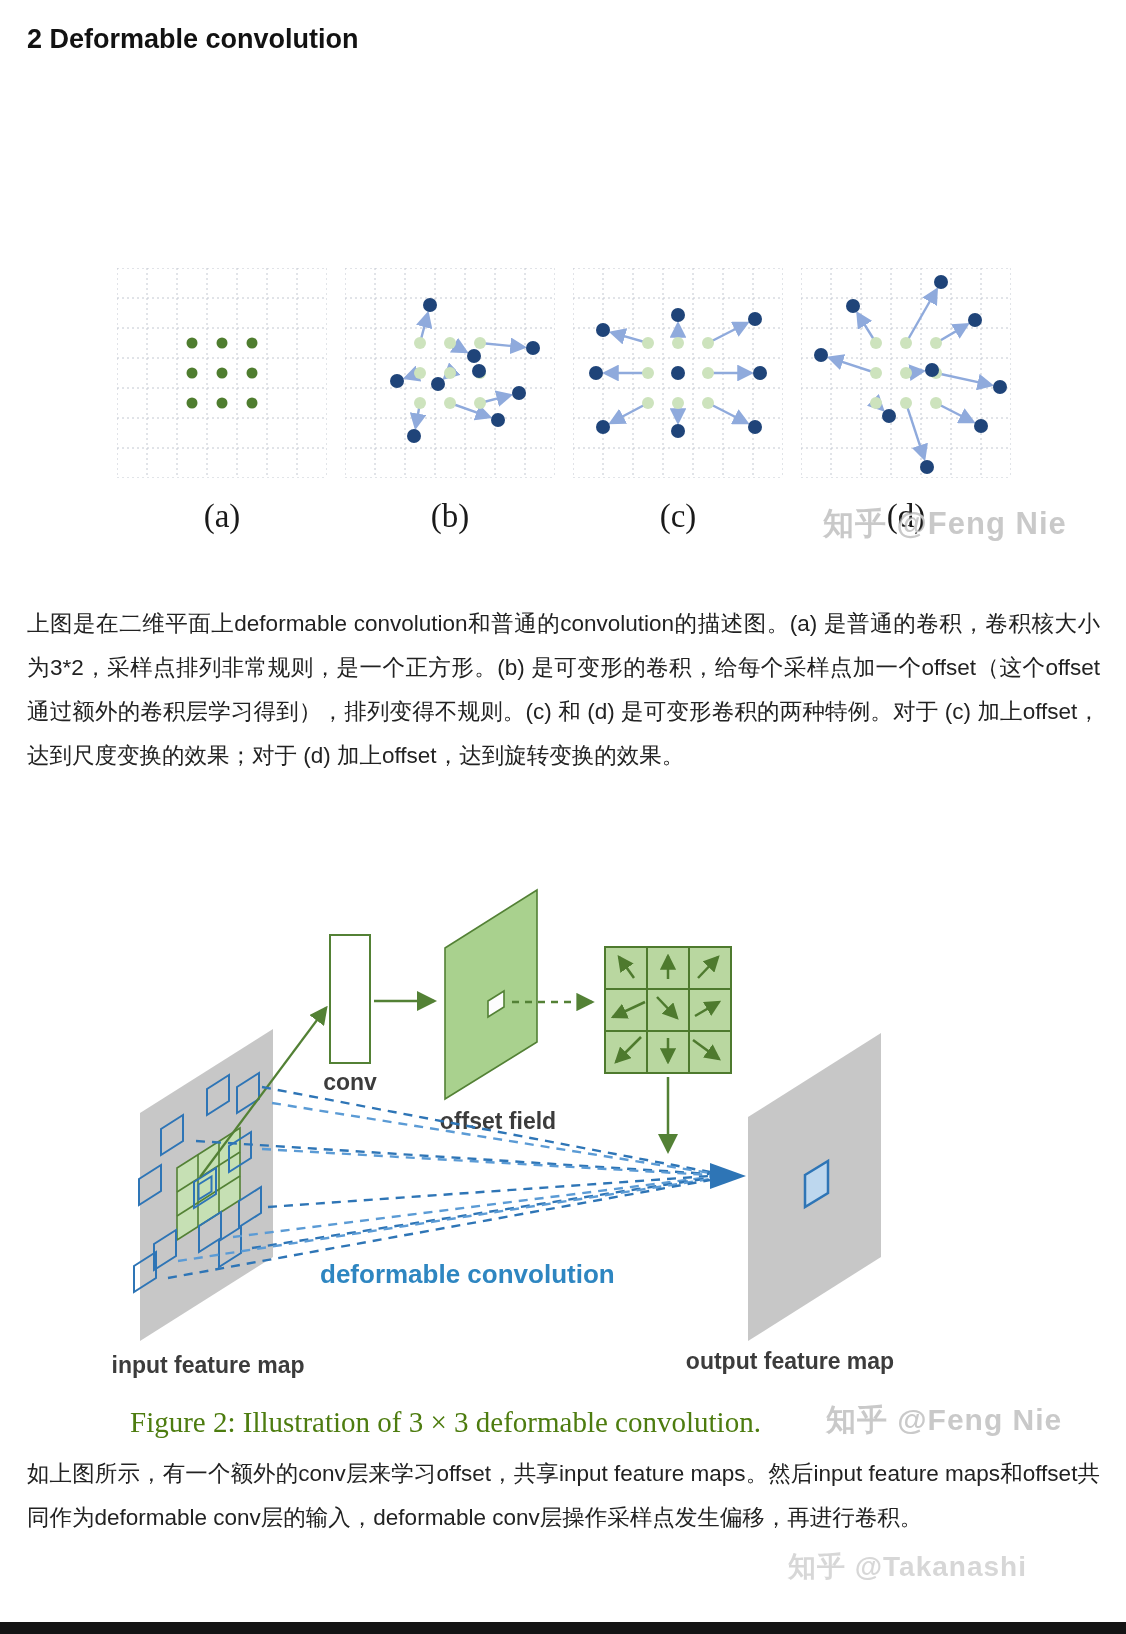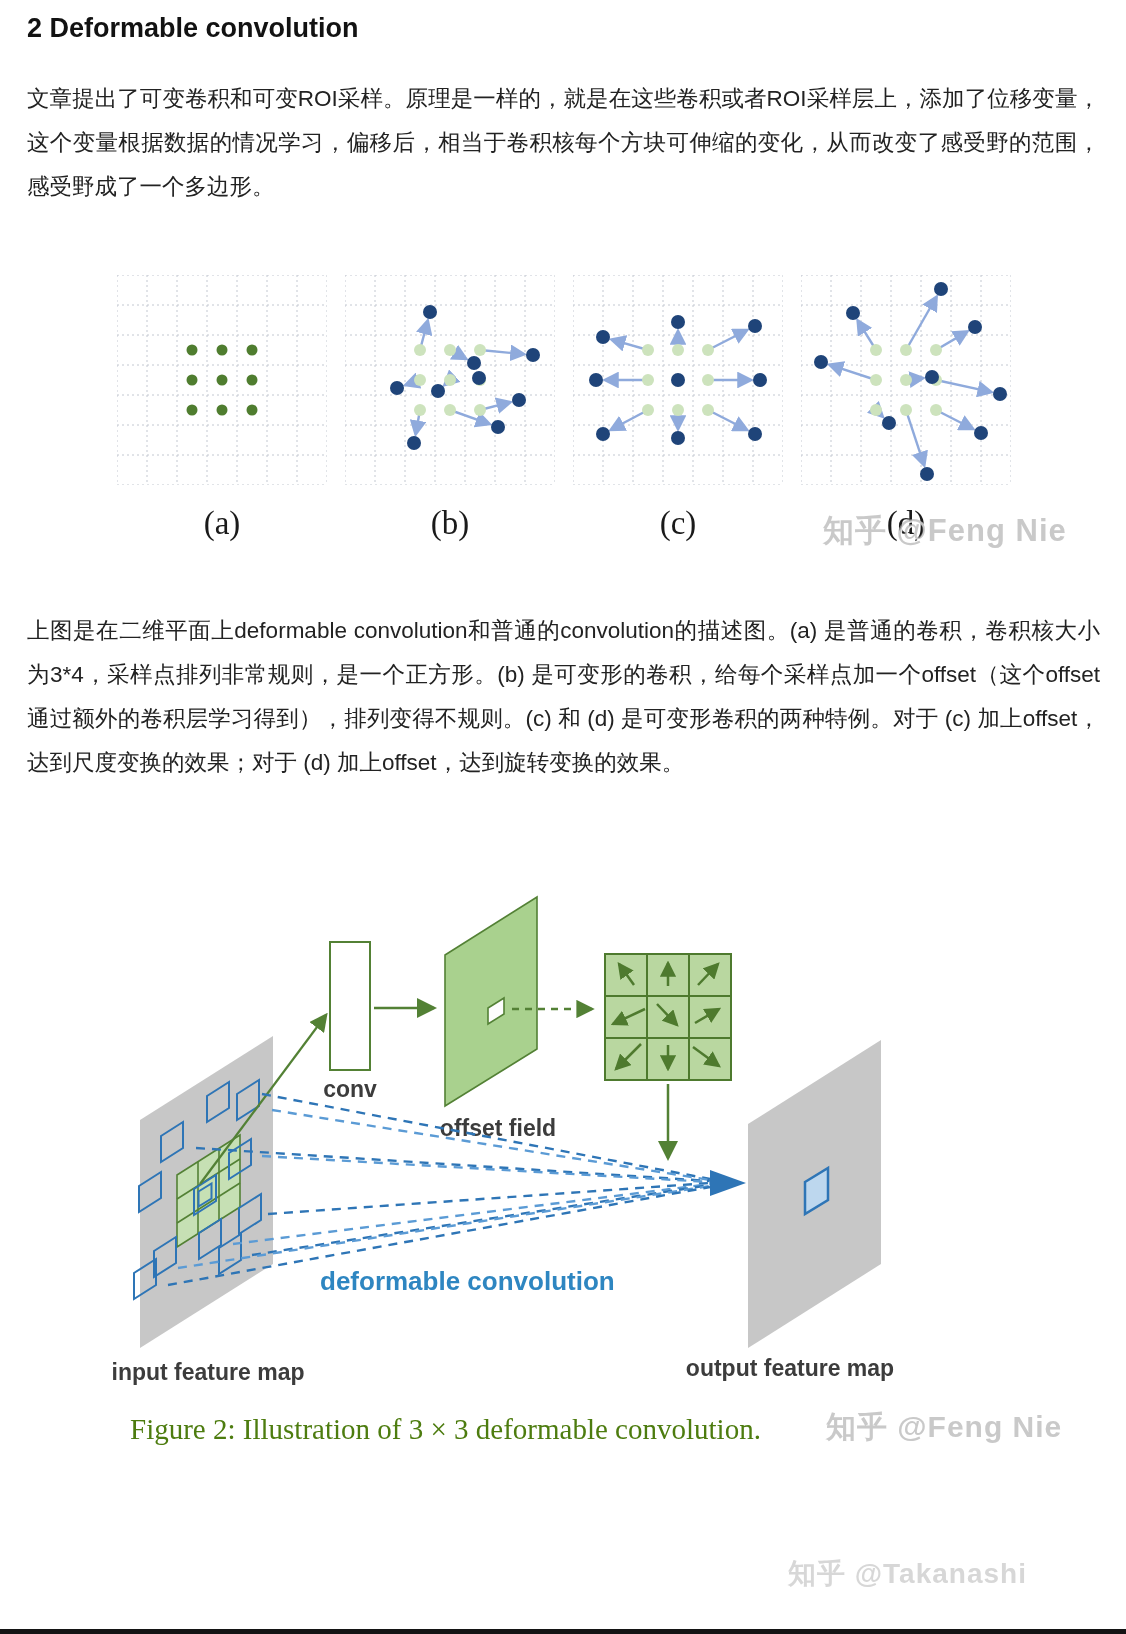--- a/index.html
+++ b/index.html
@@ -1,18 +1,18 @@
 <!DOCTYPE html>
 <html><head>
 <meta charset="utf-8">
 <style>
   html,body{margin:0;padding:0;background:#ffffff;}
   #page{position:relative;width:1126px;height:1634px;background:#ffffff;overflow:hidden;
         font-family:"Liberation Sans","DejaVu Sans",sans-serif;color:#1d1d1d;}
-  .abs{position:absolute;margin-top:7px;}
+  .abs{position:absolute;}
   #heading{left:27px;top:6px;font-size:27px;font-weight:700;color:#121212;}
   .para{left:27px;width:1073px;font-size:22.5px;line-height:44px;text-align:justify;color:#222222;}
   #para1{top:70px;}
   #para2{top:602px;}
   #para3{top:1452px;}
   
   #fig1{left:117px;top:268px;display:flex;gap:18px;}
   .panel{width:210px;display:flex;flex-direction:column;align-items:center;}
   .panel-label{margin-top:16px;font-family:"Liberation Serif","DejaVu Serif",serif;
                font-size:33px;color:#1a1a1a;}
@@ -28,21 +28,20 @@
   #wm2{left:826px;top:1400px;font-size:30px;}
   #wm3{left:788px;top:1548px;font-size:28px;color:rgba(205,205,205,0.8);}
   #bottom-bar{left:0;top:1622px;width:1126px;height:12px;background:#141414;}
 </style>
 </head>
 <body>
 
 <div id="page">
 
   <h1 id="heading" class="abs">2 Deformable convolution</h1>
-  <div id="para1" class="para abs">文章提出了可变卷积和可变ROI采样。原理是一样的，就是在这些卷积或者ROI采样层上，添加了位移变量，这个变量根据数据的情况学习，偏移后，相当于卷积核每个方块可伸缩的变化，从而改变了感受野的范围，感受野成了一个多边形。</div>
 
   <div id="fig1" class="abs">
     <div class="panel">
       <div class="panel-svg"><svg width="210" height="210" viewBox="0 0 210 210">
             <defs>
               <marker id="ah0" viewBox="0 0 10 10" refX="7" refY="5" markerWidth="7" markerHeight="7" orient="auto">
                 <path d="M0,0 L10,5 L0,10 z" fill="#8faadc"></path>
               </marker>
             </defs>
             <line x1="0" y1="0" x2="0" y2="210" stroke="#c3c8d1" stroke-width="1" stroke-dasharray="2 3"></line>
@@ -226,21 +225,21 @@
             <circle cx="199" cy="119" r="7" fill="#1f4479"></circle>
             <circle cx="88" cy="148" r="7" fill="#1f4479"></circle>
             <circle cx="126" cy="199" r="7" fill="#1f4479"></circle>
             <circle cx="180" cy="158" r="7" fill="#1f4479"></circle>
           </svg></div>
       <div class="panel-label">(d)</div>
     </div>
   </div>
   <div id="wm1" class="wm abs">知乎 @Feng Nie</div>
 
-  <div id="para2" class="para abs">上图是在二维平面上deformable convolution和普通的convolution的描述图。(a) 是普通的卷积，卷积核大小为3*4，采样点排列非常规则，是一个正方形。(b) 是可变形的卷积，给每个采样点加一个offset（这个offset通过额外的卷积层学习得到），排列变得不规则。(c) 和 (d) 是可变形卷积的两种特例。对于 (c) 加上offset，达到尺度变换的效果；对于 (d) 加上offset，达到旋转变换的效果。</div>
+  <div id="para2" class="para abs">上图是在二维平面上deformable convolution和普通的convolution的描述图。(a) 是普通的卷积，卷积核大小为3*2，采样点排列非常规则，是一个正方形。(b) 是可变形的卷积，给每个采样点加一个offset（这个offset通过额外的卷积层学习得到），排列变得不规则。(c) 和 (d) 是可变形卷积的两种特例。对于 (c) 加上offset，达到尺度变换的效果；对于 (d) 加上offset，达到旋转变换的效果。</div>
 
   <div id="fig2" class="abs">
     <svg width="960" height="560" viewBox="0 0 960 560">
       <defs>
         <marker id="ag" viewBox="0 0 10 10" refX="8.5" refY="5" markerWidth="8" markerHeight="8" orient="auto">
           <path d="M0,0 L10,5 L0,10 z" fill="#538135"></path>
         </marker>
         <marker id="agd" viewBox="0 0 10 10" refX="8.5" refY="5" markerWidth="6.5" markerHeight="6.5" orient="auto">
           <path d="M0,0 L10,5 L0,10 z" fill="#4e7a2e"></path>
         </marker>
@@ -335,16 +334,17 @@
 
       <text x="220" y="438" class="f2blue">deformable convolution</text>
       <text x="108" y="528" text-anchor="middle" class="f2label">input feature map</text>
       <text x="690" y="524" text-anchor="middle" class="f2label">output feature map</text>
     </svg>
   </div>
 
   <div id="caption" class="abs">Figure 2: Illustration of 3 × 3 deformable convolution.</div>
   <div id="wm2" class="wm abs">知乎 @Feng Nie</div>
 
+  <div id="para3" class="para abs">如上图所示，有一个额外的conv层来学习offset，共享input feature maps。然后input feature maps和offset共同作为deformable conv层的输入，deformable conv层操作采样点发生偏移，再进行卷积。</div>
   <div id="wm3" class="wm abs">知乎 @Takanashi</div>
 
   <div id="bottom-bar" class="abs"></div>
 </div>
 
 </body></html>

